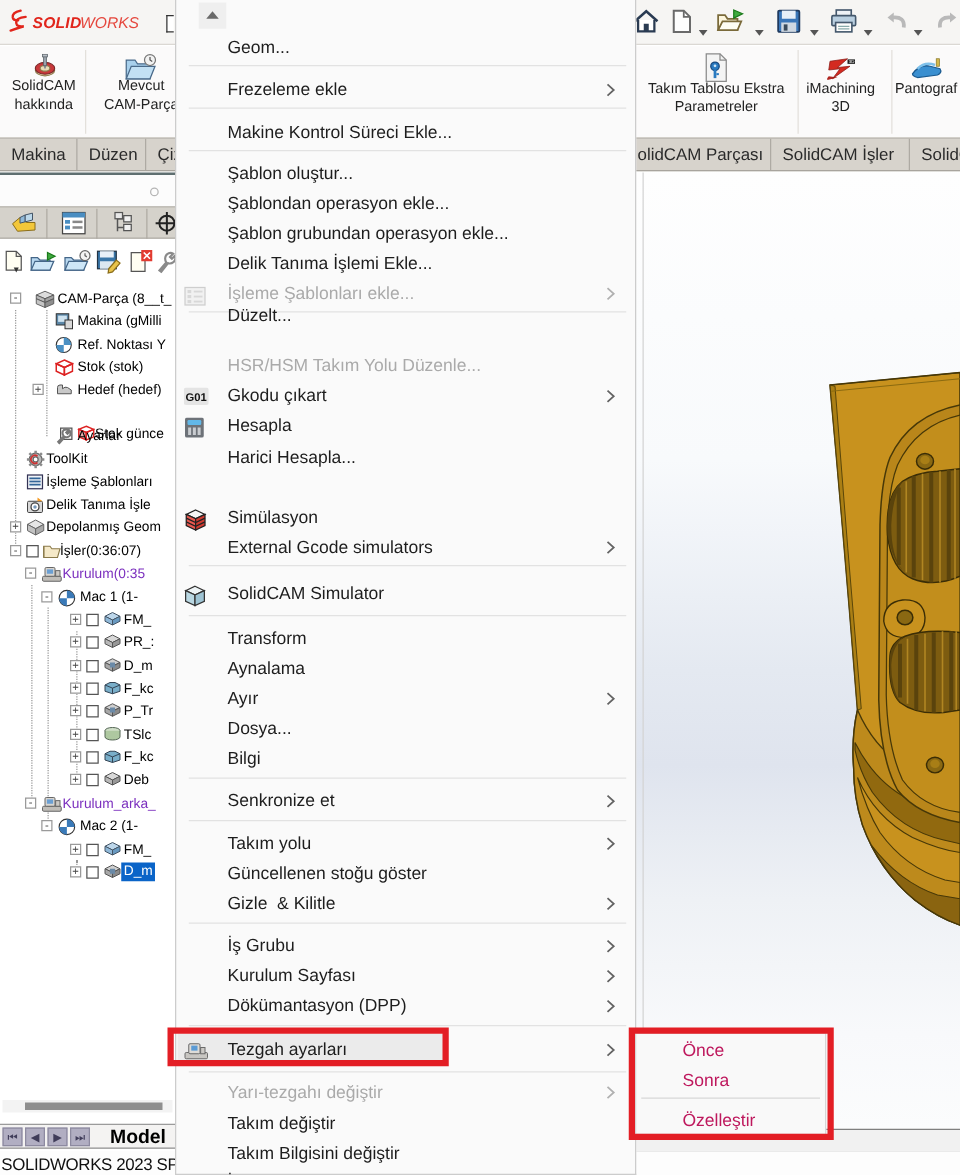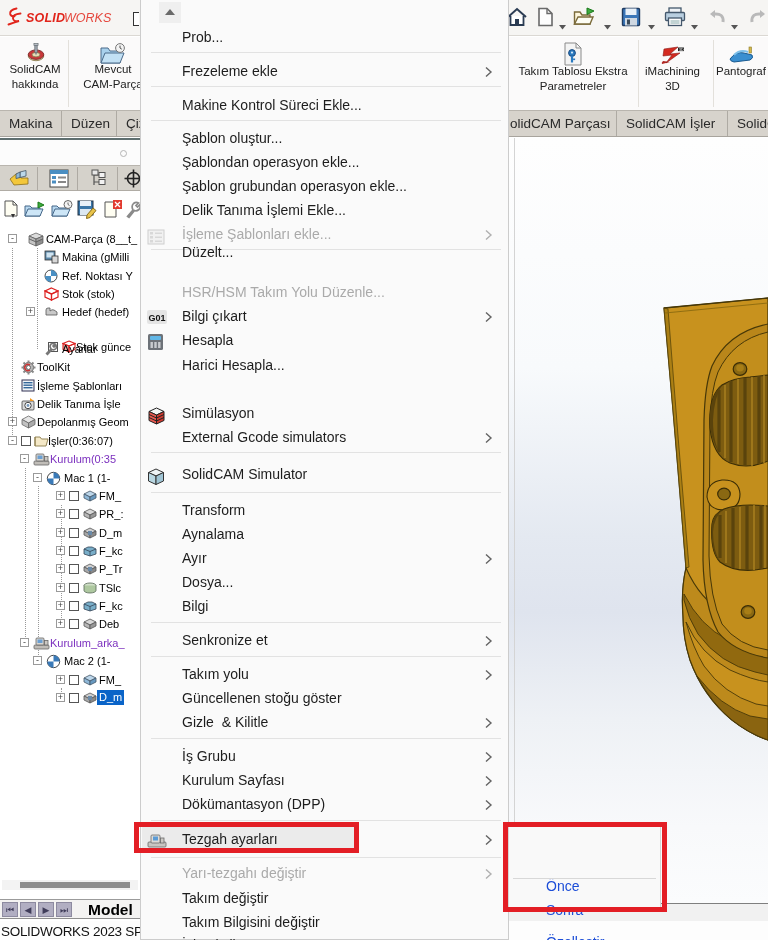--- a/index.html
+++ b/index.html
@@ -43,21 +43,21 @@
 #menu { left:140px; top:0px; width:369px; height:940px; background:#fafafa; border:1px solid #cccccc; border-top:none; }
 .mi { position:absolute; left:41px; font-size:14px; color:#1d1d1d; white-space:nowrap; }
 .mi.dis { color:#aaaaaa; }
 .msep { position:absolute; left:10px; width:350px; height:1px; background:#e2e2e2; }
 .chev { position:absolute; left:341px; width:12px; height:12px; }
 .chev svg { display:block; }
 .micon { position:absolute; left:6px; width:18px; height:18px; }
 
 
 #submenu { left:508px; top:826px; width:153px; height:82px; background:#f9f9f9; border:1px solid #d6d6d6; }
-.smi { position:absolute; left:37px; font-size:14px; color:#1d4ed8; white-space:nowrap;margin-top:46px; }
+.smi { position:absolute; left:37px; font-size:14px; color:#be185d; white-space:nowrap; }
 #redbox1 { left:134px; top:822px; width:225px; height:31px; border:5px solid #e31e25; background:transparent; }
 #redbox2 { left:503px; top:822px; width:164px; height:90px; border:5px solid #e31e25; background:transparent; }
 </style>
 </head>
 <body>
 <div id="root">
 
   <div class="abs" id="topbar">
   <div style="position:absolute;left:6px;top:7px;">
 <svg width="110" height="20" viewBox="0 0 110 20">
@@ -571,21 +571,21 @@
   <div class="abs" style="left:509px;top:903px;width:259px;height:19px;background:#f1f1f1;border-top:1px solid #7f7f7f;border-bottom:1px solid #9a9a9a;"></div>
   <div class="abs" id="statusbar">
     <span style="position:absolute;left:1px;top:3px;font-size:13.5px;letter-spacing:-0.3px;color:#111;">SOLIDWORKS 2023 SP</span>
   </div>
 
   <div class="abs" id="menu">
   <div style="position:absolute;left:1px;top:827px;width:213px;height:21px;background:#ebebeb;"></div>
   <div style="position:absolute;left:18px;top:2px;width:22px;height:21px;background:#efefef;"><svg width="22" height="21">
           <polygon points="11,7 16,13 6,13" fill="#6a6a6a"></polygon>
         </svg></div>
-  <span class="mi" style="top:29px;">Prob...</span>
+  <span class="mi" style="top:29px;">Geom...</span>
   <span class="msep" style="top:52px;"></span>
   <span class="mi" style="top:63px;">Frezeleme ekle</span>
   <span class="chev" style="top:66px;">
         <svg width="12" height="12" viewBox="0 0 12 12">
           <path d="M4,1.5 L9,6 L4,10.5" stroke="#636363" stroke-width="1.4" fill="none"></path>
         </svg>
       </span>
   <span class="msep" style="top:86px;"></span>
   <span class="mi" style="top:97px;">Makine Kontrol Süreci Ekle...</span>
   <span class="msep" style="top:120px;"></span>
@@ -604,21 +604,21 @@
           <rect x="8" y="12.5" width="7" height="1.5" fill="#b0b0b0"></rect>
         </svg></span>
   <span class="chev" style="top:229px;">
         <svg width="12" height="12" viewBox="0 0 12 12">
           <path d="M4,1.5 L9,6 L4,10.5" stroke="#b0b0b0" stroke-width="1.4" fill="none"></path>
         </svg>
       </span>
   <span class="msep" style="top:249px;"></span>
   <span class="mi" style="top:244px;">Düzelt...</span>
   <span class="mi dis" style="top:284px;">HSR/HSM Takım Yolu Düzenle...</span>
-  <span class="mi" style="top:308px;">Bilgi çıkart</span>
+  <span class="mi" style="top:308px;">Gkodu çıkart</span>
   <span class="micon" style="top:310px;"><svg width="20" height="14" viewBox="0 0 20 14">
           <rect x="0" y="0" width="20" height="14" rx="2" fill="#e4e4e4"></rect>
           <text x="10" y="10.5" font-family="Liberation Sans" font-size="9" font-weight="bold" fill="#111" text-anchor="middle">G01</text>
         </svg></span>
   <span class="chev" style="top:311px;">
         <svg width="12" height="12" viewBox="0 0 12 12">
           <path d="M4,1.5 L9,6 L4,10.5" stroke="#636363" stroke-width="1.4" fill="none"></path>
         </svg>
       </span>
   <span class="mi" style="top:332px;">Hesapla</span>

